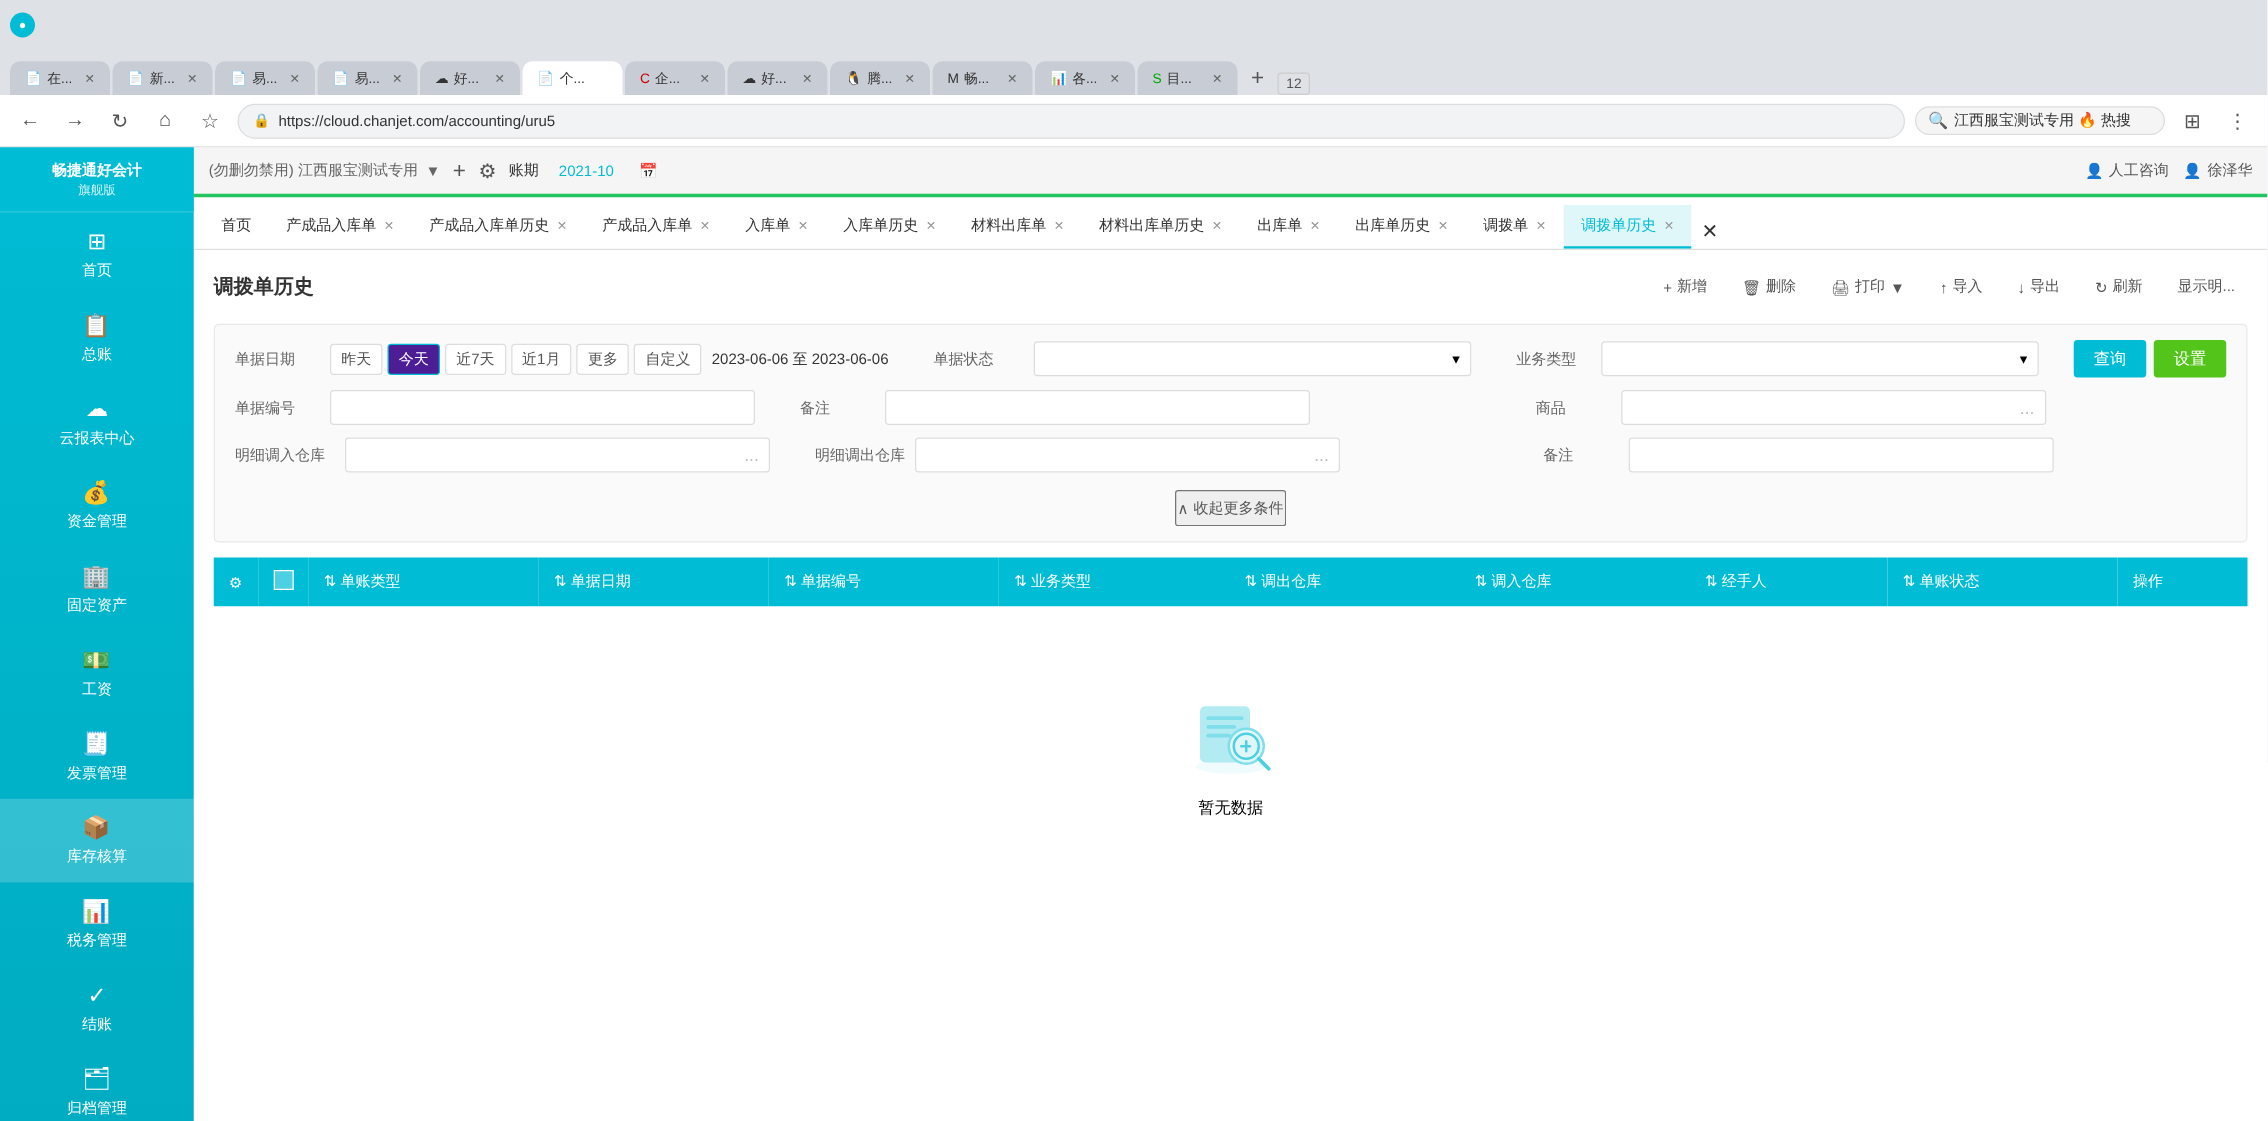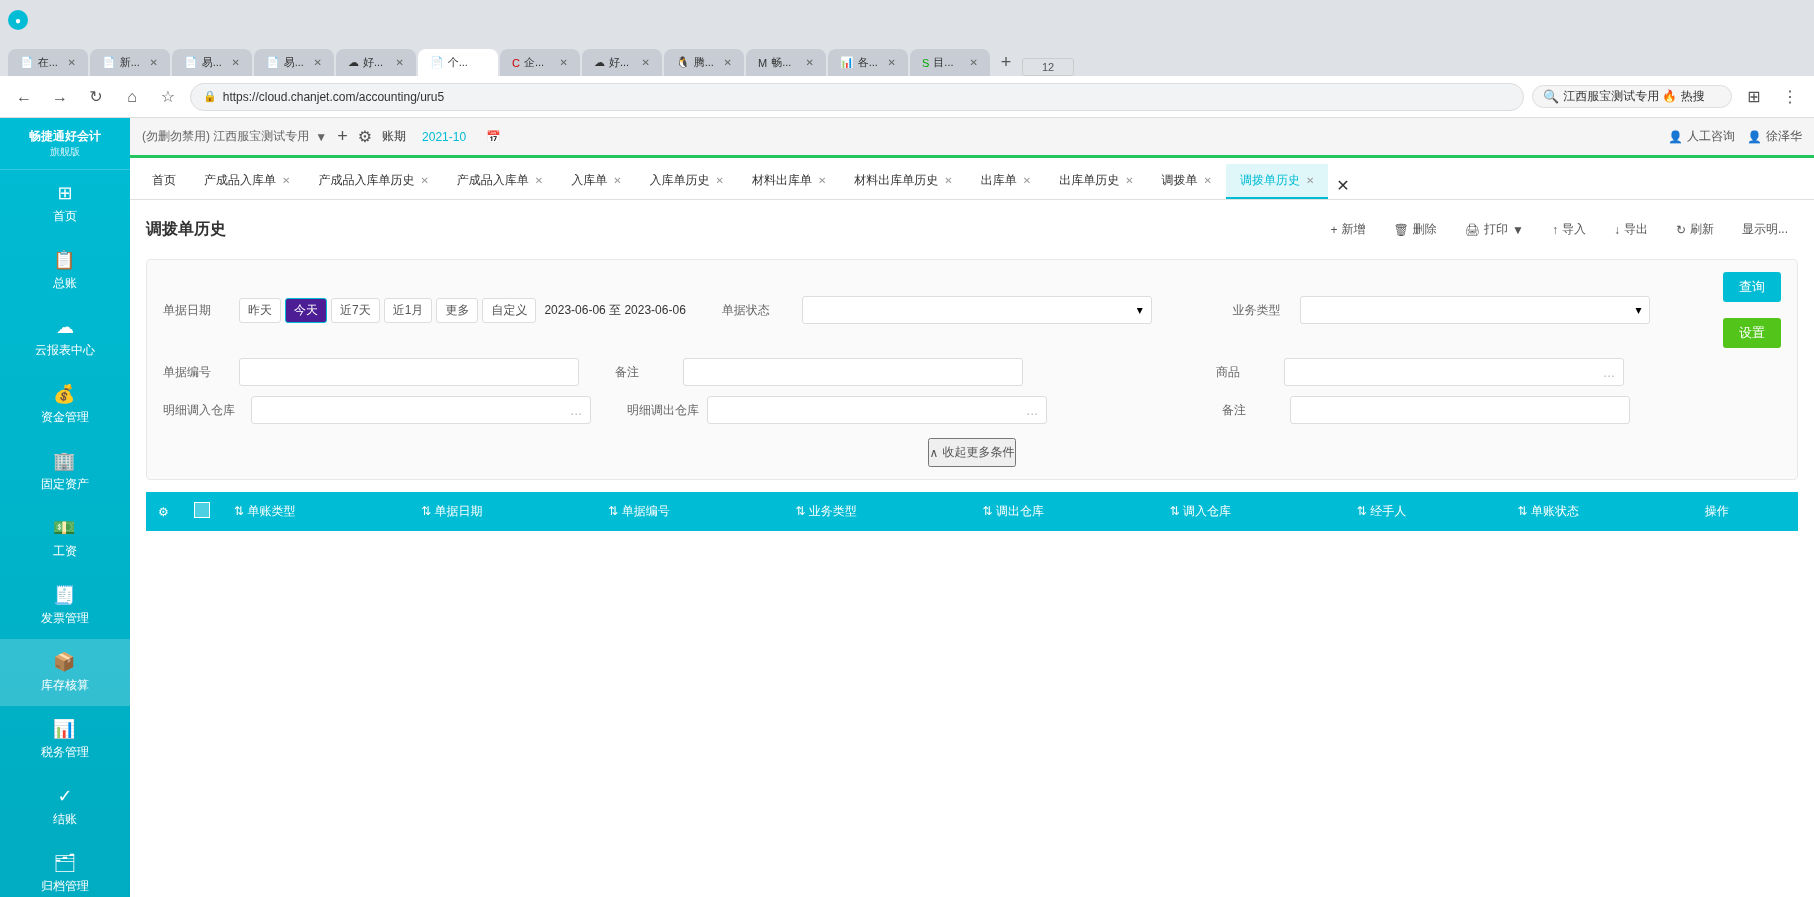--- a/index.html
+++ b/index.html
@@ -14,21 +14,21 @@
     .browser-nav { background: #fff; height: 42px; display: flex; align-items: center; padding: 0 10px; gap: 8px; border-bottom: 1px solid #ddd; }
     .nav-btn { width: 28px; height: 28px; border: none; background: none; cursor: pointer; color: #555; font-size: 16px; display: flex; align-items: center; justify-content: center; border-radius: 50%; }
     .address-bar { flex: 1; height: 28px; background: #f1f3f5; border: 1px solid #ddd; border-radius: 14px; padding: 0 12px; font-size: 12px; color: #333; display: flex; align-items: center; gap: 6px; }
     .address-bar .lock { color: #4caf50; font-size: 11px; }
     .address-url { color: #333; font-size: 12px; }
 
     
     .app-wrapper { display: flex; height: calc(897px - 118px); }
 
     
-    .sidebar { width: 130px; background: linear-gradient(180deg, #00bcd4 0%, #00acc1 100%); display: flex; flex-direction: column; align-items: center; padding-top: 0; }
+    .sidebar { width: 155px; background: linear-gradient(180deg, #00bcd4 0%, #00acc1 100%); display: flex; flex-direction: column; align-items: center; padding-top: 0; }
     .sidebar-logo { width: 100%; background: #00bcd4; padding: 10px 8px; text-align: center; border-bottom: 1px solid rgba(255,255,255,0.2); }
     .sidebar-logo-text { color: #fff; font-size: 12px; font-weight: bold; line-height: 1.4; }
     .sidebar-logo-sub { color: rgba(255,255,255,0.8); font-size: 10px; }
     .sidebar-item { width: 100%; padding: 12px 0; display: flex; flex-direction: column; align-items: center; gap: 4px; cursor: pointer; color: #fff; font-size: 12px; }
     .sidebar-item.active { background: rgba(255,255,255,0.2); }
     .sidebar-icon { font-size: 18px; }
 
     
     .app-topbar { background: #f5f5f5; height: 40px; display: flex; align-items: center; padding: 0 12px; border-bottom: 3px solid #22c55e; gap: 10px; }
     .company-selector { display: flex; align-items: center; gap: 6px; font-size: 12px; color: #666; cursor: pointer; }
@@ -68,21 +68,21 @@
     .th-gear { width: 36px; text-align: center; }
     .th-check { width: 36px; text-align: center; }
 
     
     .empty-state { display: flex; flex-direction: column; align-items: center; justify-content: center; padding: 60px 0; }
     .empty-icon { width: 80px; height: 80px; margin-bottom: 12px; }
 
     
     .query-btn { background: #00bcd4; color: #fff; border: none; padding: 6px 16px; border-radius: 3px; cursor: pointer; font-size: 13px; }
     .settings-btn { background: #52c41a; color: #fff; border: none; padding: 6px 16px; border-radius: 3px; cursor: pointer; font-size: 13px; }
-    .action-btns { display: flex; flex-direction: column; gap: 16px; }
+    .action-btns { display: flex; flex-direction: row; gap: 6px; }
 
     .dots-btn { background: none; border: none; cursor: pointer; color: #bbb; font-size: 14px; }
 
     .checkbox-th { width: 16px; height: 16px; border: 1px solid #fff; display: inline-block; background: rgba(255,255,255,0.3); }
 
     .filter-wide { width: 350px; }
   </style>
 </head>
 <body>
 
@@ -146,21 +146,21 @@
     <span>📊</span>
     <span>各...</span>
     <span class="tab-close">✕</span>
   </div>
   <div class="browser-tab">
     <span style="color:#0a0;">S</span>
     <span>目...</span>
     <span class="tab-close">✕</span>
   </div>
   <button class="nav-btn" style="font-size:18px;">+</button>
-  <span style="font-size:11px;color:#555;padding:2px 19px;border:1px solid #ccc;border-radius:3px;">12</span>
+  <span style="font-size:11px;color:#555;padding:2px 6px;border:1px solid #ccc;border-radius:3px;">12</span>
 </div>
 
 <div class="browser-nav">
   <button class="nav-btn">←</button>
   <button class="nav-btn">→</button>
   <button class="nav-btn">↻</button>
   <button class="nav-btn">⌂</button>
   <button class="nav-btn">☆</button>
   <div class="address-bar">
     <span class="lock">🔒</span>
@@ -460,16 +460,30 @@
             </th>
             <th>
               <span>操作</span>
             </th>
           </tr>
         </thead>
         <tbody>
         </tbody>
       </table>
 
+      <div class="empty-state">
+        <svg class="empty-icon" viewBox="0 0 80 80" xmlns="http://www.w3.org/2000/svg">
+          <ellipse cx="40" cy="68" rx="28" ry="6" fill="#e0f7fa" opacity="0.5"></ellipse>
+          <rect x="15" y="20" width="40" height="45" rx="4" fill="#b2ebf2"></rect>
+          <rect x="20" y="28" width="30" height="3" rx="2" fill="#80deea"></rect>
+          <rect x="20" y="35" width="24" height="3" rx="2" fill="#80deea"></rect>
+          <rect x="20" y="42" width="20" height="3" rx="2" fill="#80deea"></rect>
+          <circle cx="52" cy="52" r="14" fill="#e0f7fa" stroke="#80deea" stroke-width="2"></circle>
+          <circle cx="52" cy="52" r="10" fill="none" stroke="#4dd0e1" stroke-width="2"></circle>
+          <line x1="62" y1="62" x2="70" y2="70" stroke="#4dd0e1" stroke-width="3" stroke-linecap="round"></line>
+          <path d="M48 52 L55 52 M52 48 L52 56" stroke="#4dd0e1" stroke-width="2" stroke-linecap="round"></path>
+        </svg>
+        <span>暂无数据</span>
+      </div>
 
     </div>
   </div>
 </div>
 
 </body></html>

